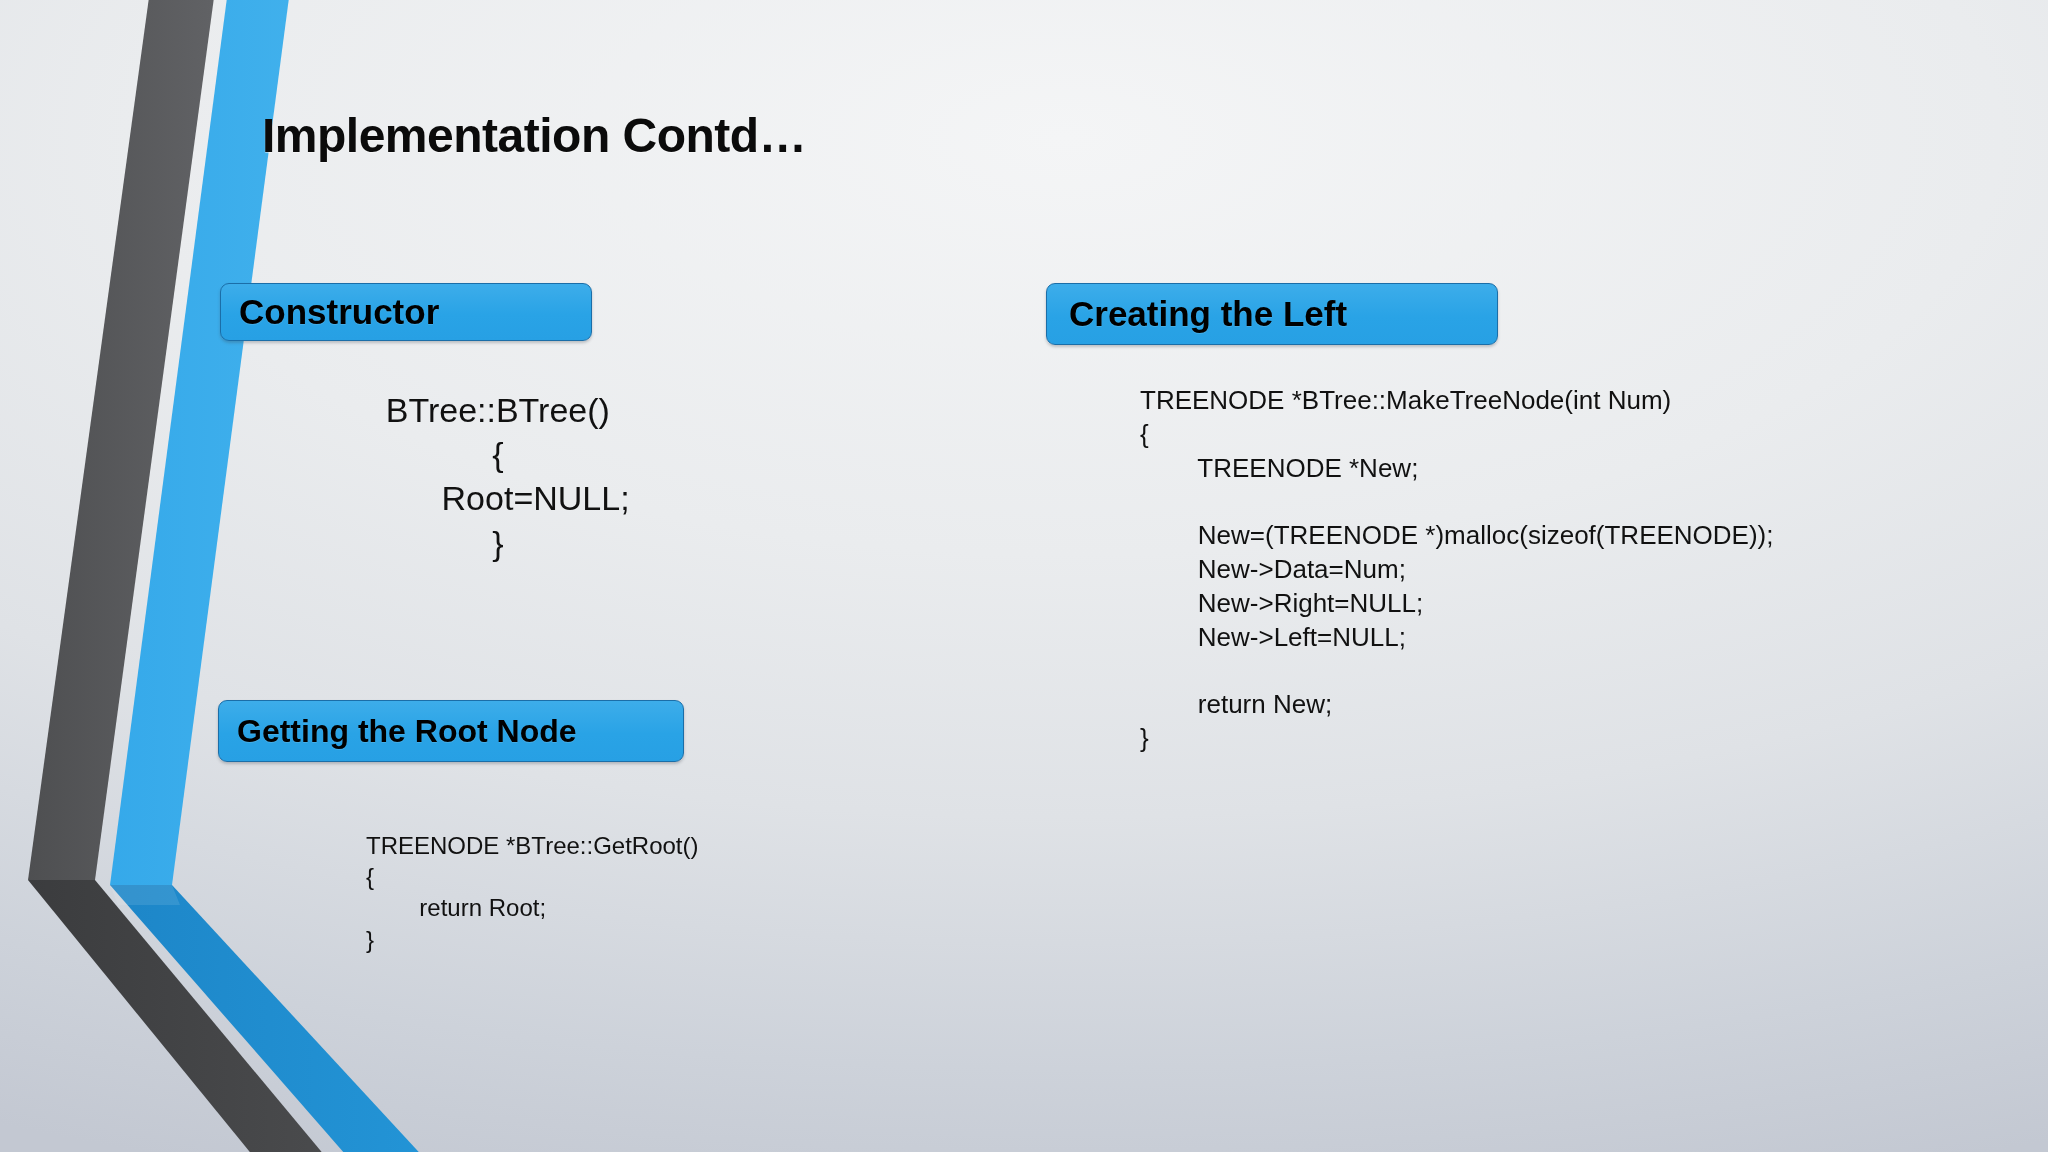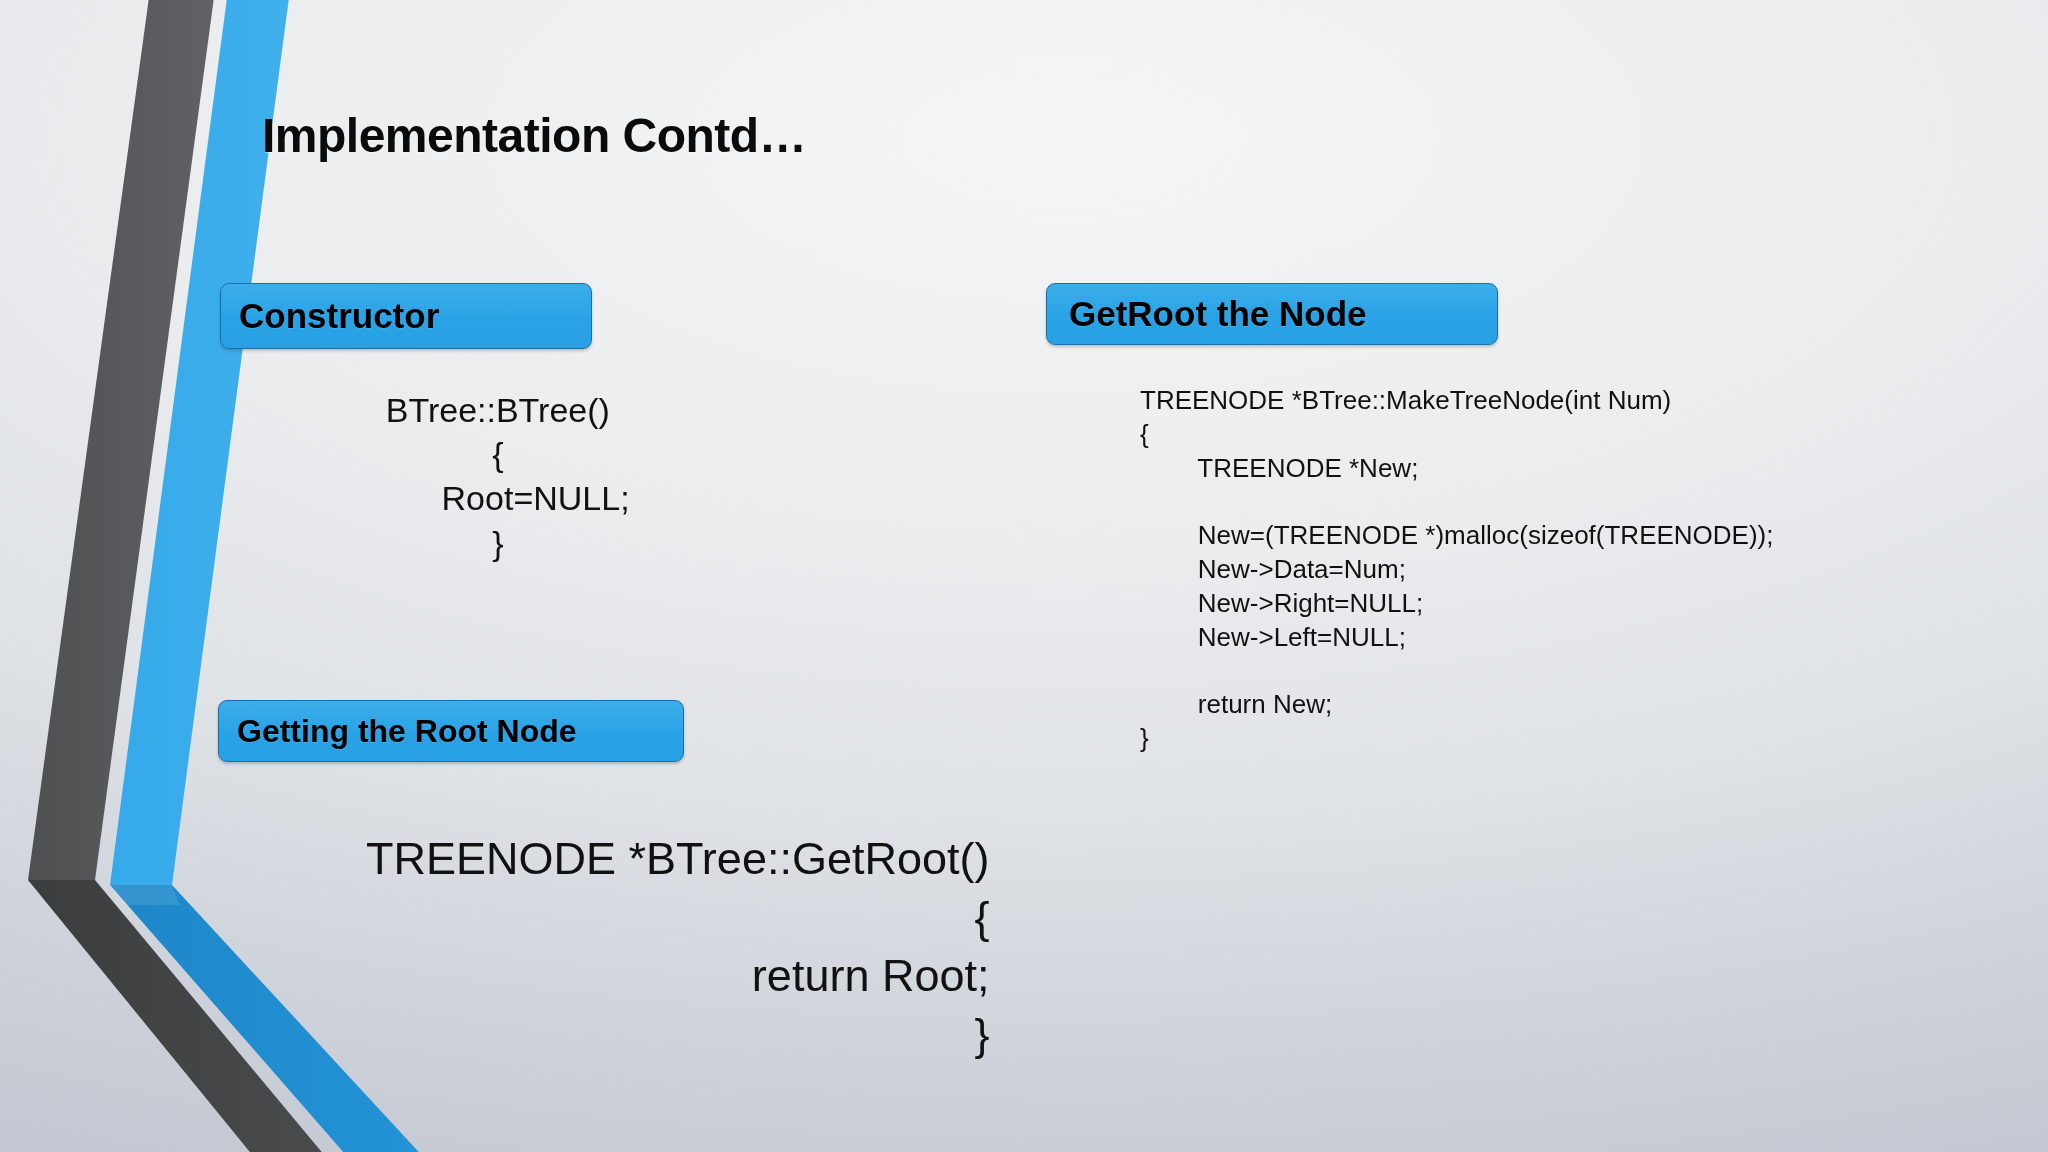--- a/index.html
+++ b/index.html
@@ -32,34 +32,34 @@
     background:linear-gradient(180deg,#3dadea 0%,#29a3e6 55%,#27a0e4 100%);
     border:1.6px solid #1b6ea8;
     border-radius:9px;
     box-shadow:0 2px 3px rgba(60,70,80,.28);
     color:#000;font-weight:bold;
     display:flex;align-items:center;
     padding:0 18px;
     box-sizing:border-box;
     text-shadow:0 1px 0 rgba(255,255,255,.12);
   }
-  #badge-constructor{left:220px;top:283px;width:372px;height:66px;font-size:35px;}
+  #badge-constructor{left:220px;top:283px;width:372px;height:58px;font-size:35px;}
   #badge-root{left:218px;top:700px;width:466px;height:62px;font-size:32px;padding-left:18px;}
   #badge-node{left:1046px;top:283px;width:452px;height:62px;font-size:35px;padding-left:22px;}
 
   
   .code{
     position:absolute;
     color:#111;
     font-family:"Liberation Sans","DejaVu Sans",sans-serif;
     white-space:pre;
     line-height:1.30;
   }
   #code-constructor{left:366px;top:388px;font-size:34px;text-align:center;}
-  #code-getroot{left:366px;top:830px;font-size:45px;text-align:right;}
+  #code-getroot{left:366px;top:830px;font-size:24px;}
   #code-makenode{left:1140px;top:384px;font-size:26px;}
 </style>
 </head>
 <body>
 
 <div id="slide">
 
   <svg id="chevron" viewBox="0 0 470 1152" preserveAspectRatio="none">
     <defs>
       <linearGradient id="grayUp" x1="0" y1="0" x2="1" y2="0">
@@ -103,21 +103,21 @@
 
   <div class="badge" id="badge-root">
     <span>Getting the Root Node</span>
   </div>
   <div class="code" id="code-getroot">TREENODE *BTree::GetRoot()
 {
         return Root;
 }</div>
 
   <div class="badge" id="badge-node">
-    <span>GetRoot the Node</span>
+    <span>Creating the Left</span>
   </div>
   <div class="code" id="code-makenode">TREENODE *BTree::MakeTreeNode(int Num)
 {
         TREENODE *New;
 
         New=(TREENODE *)malloc(sizeof(TREENODE));
         New-&gt;Data=Num;
         New-&gt;Right=NULL;
         New-&gt;Left=NULL;
 

